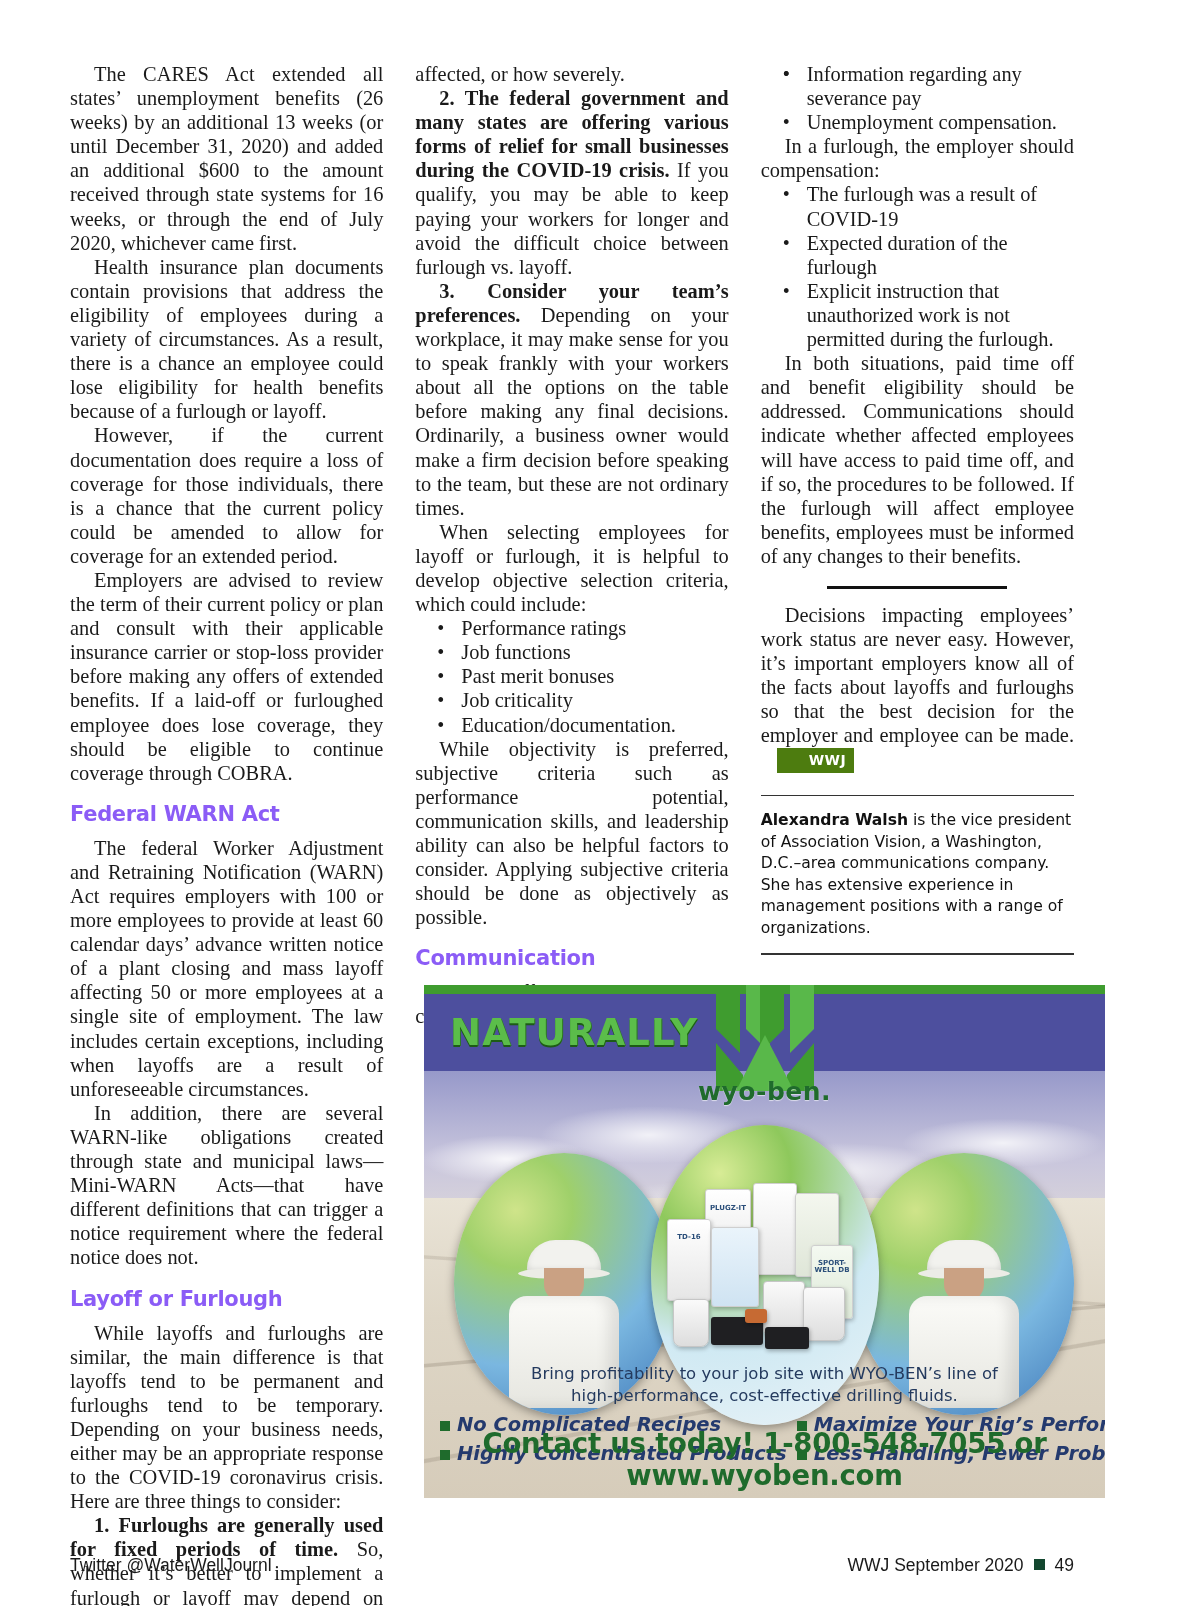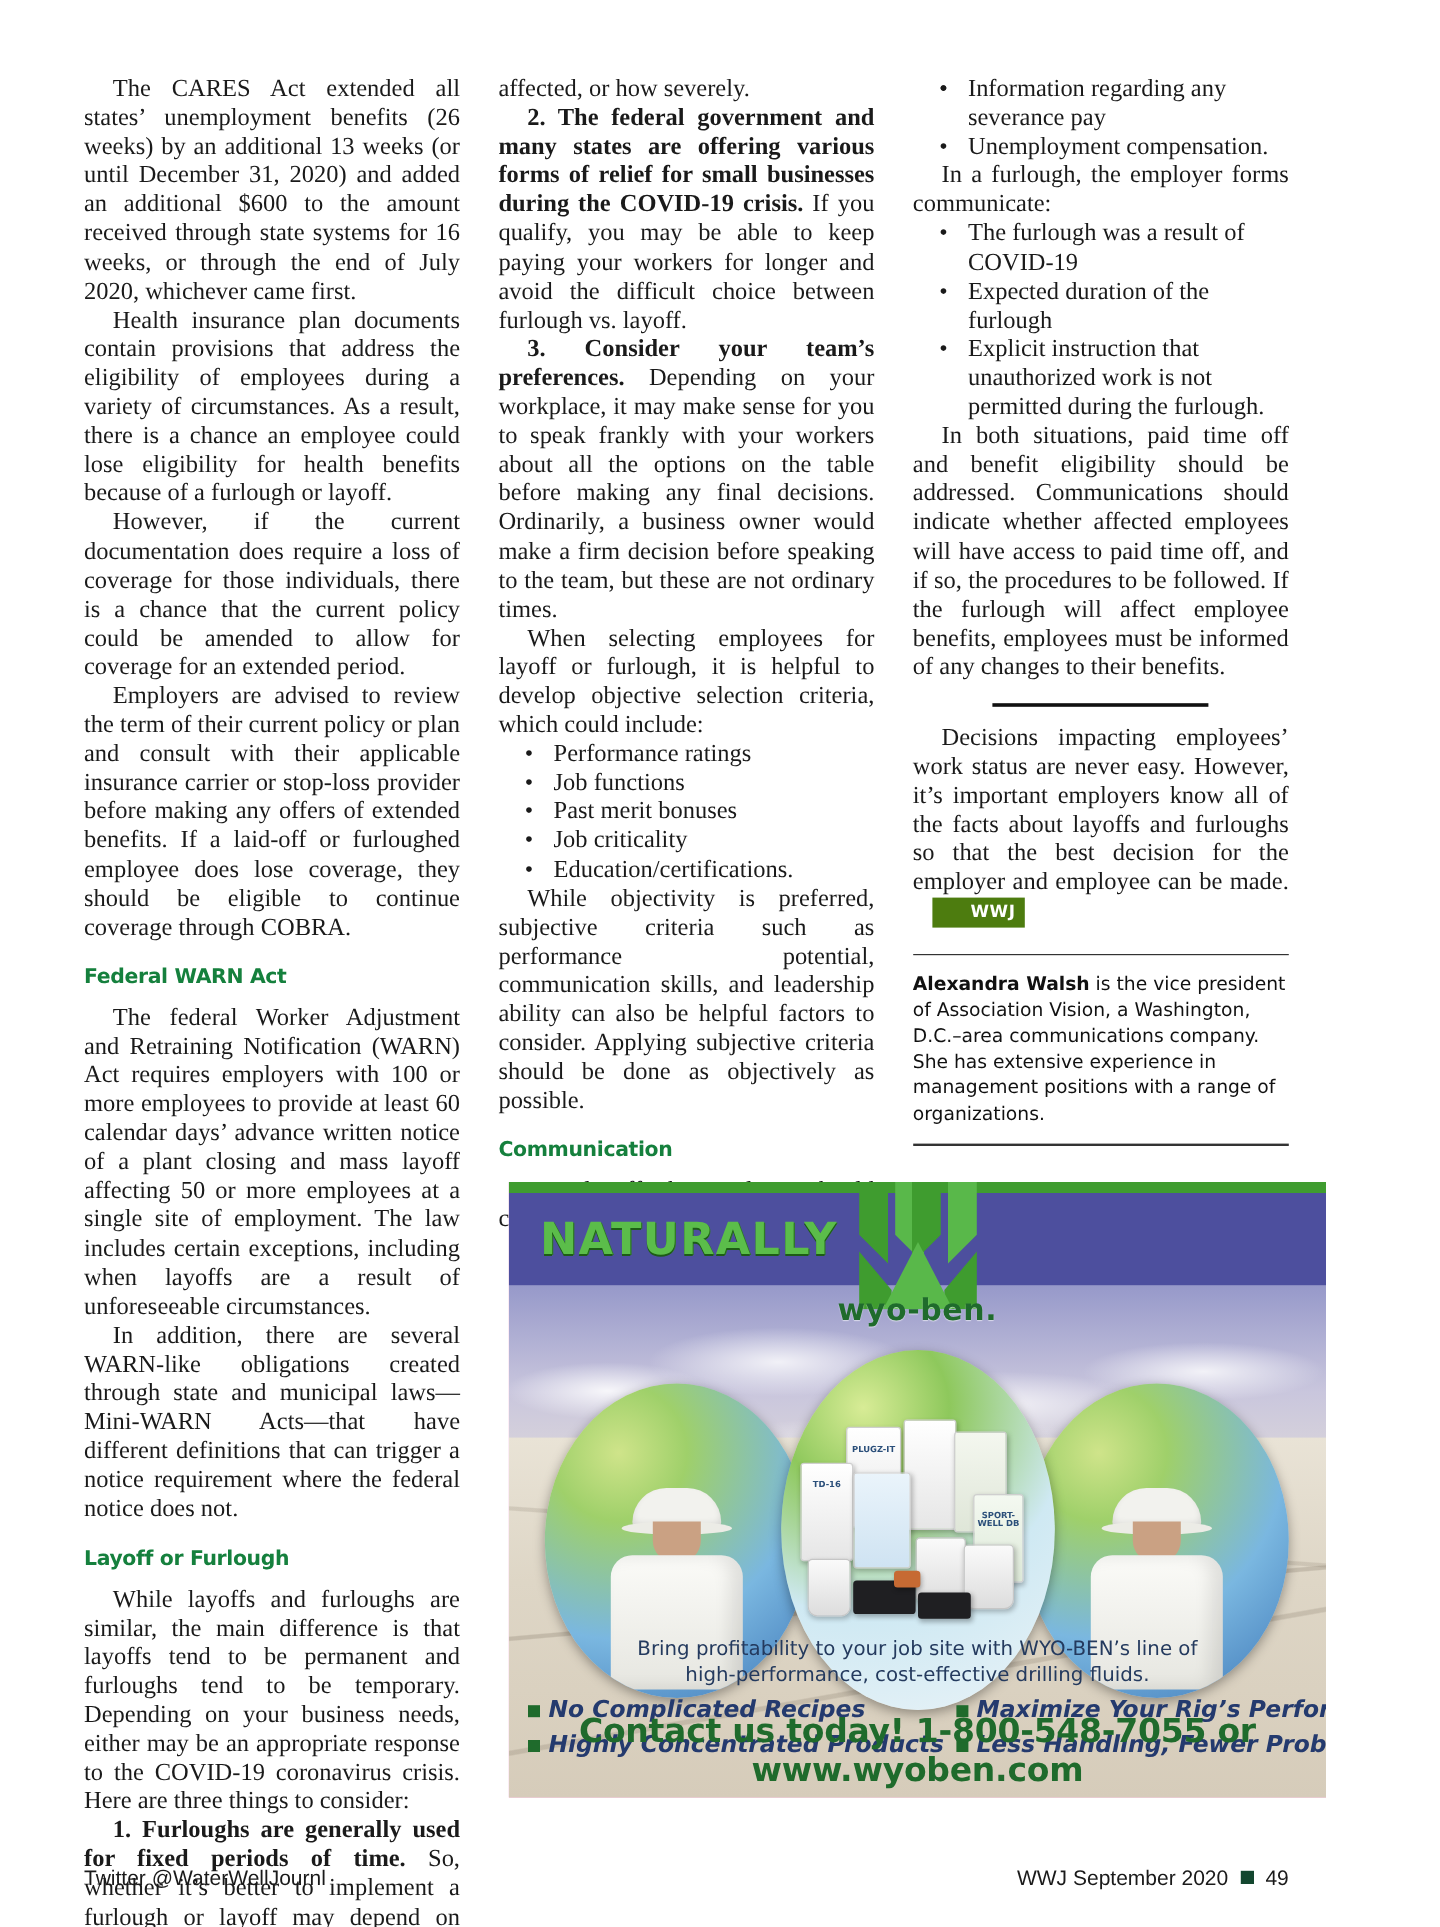--- a/index.html
+++ b/index.html
@@ -17,23 +17,23 @@
 
   p, li { font-size: 20.4px; line-height: 24.1px; text-align: justify; text-justify: inter-word;
           font-family: "Liberation Serif", "DejaVu Serif", serif; hyphens: manual; }
   p.ind { text-indent: 24px; }
   p.noind { text-indent: 0; }
   b, strong { font-weight: bold; }
 
   h2.sec {
     font-family: "DejaVu Sans", "Liberation Sans", sans-serif;
     font-weight: bold;
-    font-size: 17px;
+    font-size: 21px;
     line-height: 30px;
-    color: #15803d;
+    color: #8b5cf6;
     letter-spacing: -0.3px;
     margin: 14px 0 7px 0;
     text-align: left;
   }
 
   ul.bul { list-style: none; margin: 0 0 0 0; padding: 0; }
   ul.bul li { position: relative; padding-left: 46px; text-align: left; }
   ul.bul li .bu { position: absolute; left: 22px; top: 0; font-size: 20px; line-height: 24.1px; }
 
   .wwj-badge {
@@ -193,37 +193,37 @@
       <p class="noind">affected, or how severely.</p>
       <p class="ind"><b>2. The federal government and many states are offering various forms of relief for small businesses during the COVID-19 crisis.</b><span> If you qualify, you may be able to keep paying your workers for longer and avoid the difficult choice between furlough vs. layoff.</span></p>
       <p class="ind"><b>3. Consider your team’s preferences.</b><span> Depending on your workplace, it may make sense for you to speak frankly with your workers about all the options on the table before making any final decisions. Ordinarily, a business owner would make a firm decision before speaking to the team, but these are not ordinary times.</span></p>
       <p class="ind">When selecting employees for layoff or furlough, it is helpful to develop objective selection criteria, which could include:</p>
 
       <ul class="bul">
         <li><span class="bu">•</span><span>Performance ratings</span></li>
         <li><span class="bu">•</span><span>Job functions</span></li>
         <li><span class="bu">•</span><span>Past merit bonuses</span></li>
         <li><span class="bu">•</span><span>Job criticality</span></li>
-        <li><span class="bu">•</span><span>Education/certifications.</span></li>
+        <li><span class="bu">•</span><span>Education/documentation.</span></li>
       </ul>
 
       <p class="ind">While objectivity is preferred, subjective criteria such as performance potential, communication skills, and leadership ability can also be helpful factors to consider. Applying subjective criteria should be done as objectively as possible.</p>
 
       <h2 class="sec">Communication</h2>
       <p class="ind">In a layoff, the employer should communicate:</p>
     </div>
 
     <div class="col">
       <ul class="bul">
         <li><span class="bu">•</span></li>
         <li><span class="bu">•</span><span>Information regarding any severance pay</span></li>
         <li><span class="bu">•</span><span>Unemployment compensation.</span></li>
       </ul>
 
-      <p class="ind">In a furlough, the employer forms communicate:</p>
+      <p class="ind">In a furlough, the employer should compensation:</p>
 
       <ul class="bul">
         <li><span class="bu">•</span><span>The furlough was a result of COVID-19</span></li>
         <li><span class="bu">•</span><span>Expected duration of the furlough</span></li>
         <li><span class="bu">•</span><span>Explicit instruction that unauthorized work is not permitted during the furlough.</span></li>
       </ul>
 
       <p class="ind">In both situations, paid time off and benefit eligibility should be addressed. Communications should indicate whether affected employees will have access to paid time off, and if so, the procedures to be followed. If the furlough will affect employee benefits, employees must be informed of any changes to their benefits.</p>
 
       <div class="rule-short"></div>

